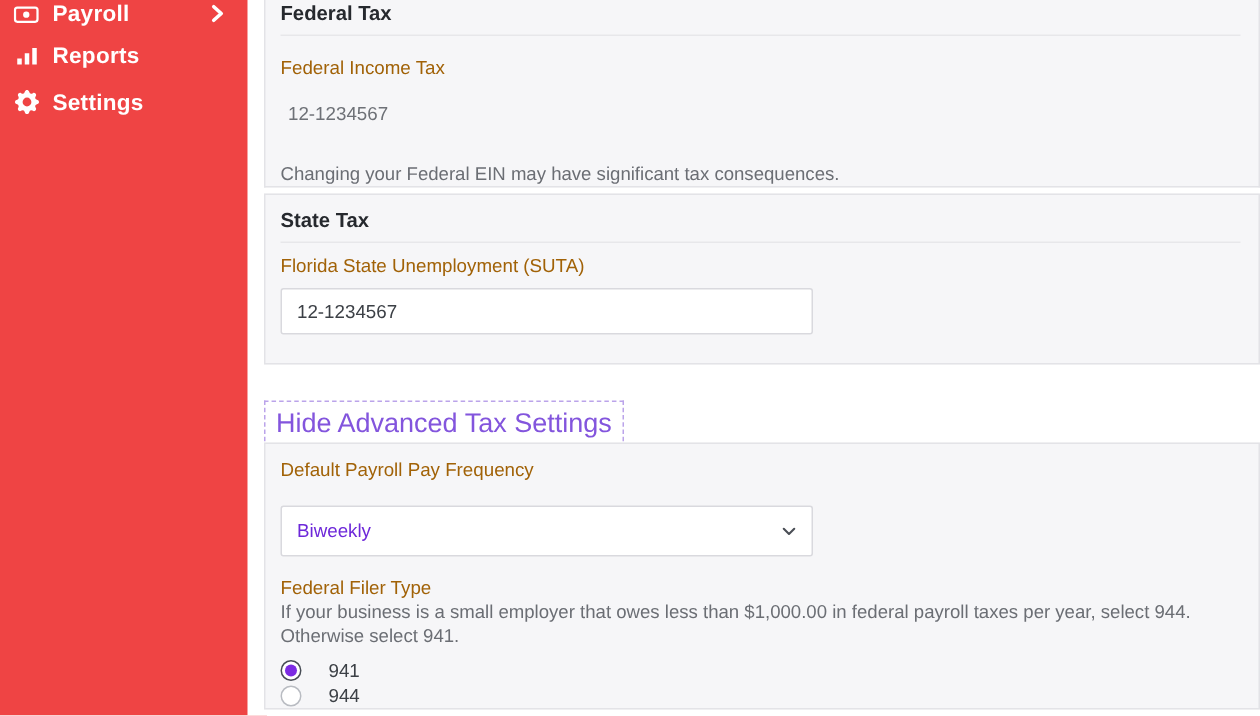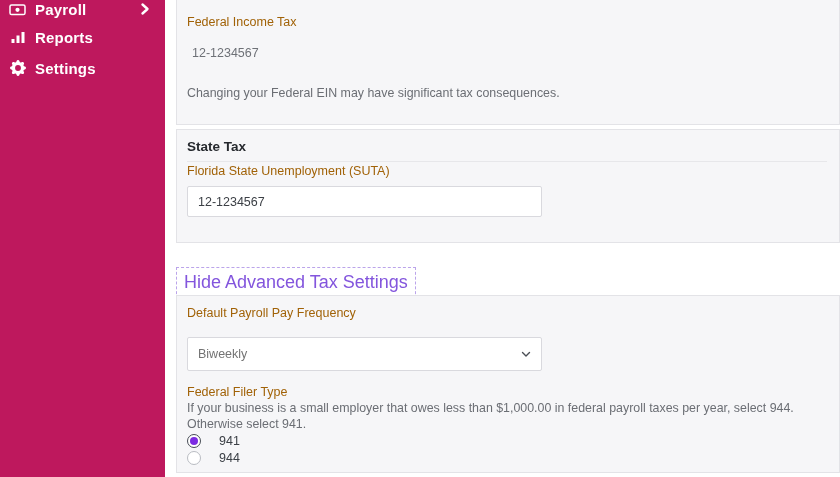--- a/index.html
+++ b/index.html
@@ -8,21 +8,21 @@
     font-family:"Liberation Sans","DejaVu Sans",sans-serif;
     background:#ffffff;
     position:relative;
     color:#2e3238;
   }
 
   
   .sidebar {
     position:absolute; left:0; top:0;
     width:178px; height:477px;
-    background:#be185d;
+    background:#ef4444;
   }
   .nav-item {
     position:absolute; left:0; width:165px; height:24px;
     display:flex; align-items:center;
     padding:0 14px 0 9px;
     color:#ffffff; font-size:15px; font-weight:600;
     cursor:pointer; letter-spacing:.2px;
   }
   .nav-item .nav-icon {
     width:17px; height:17px; margin-right:9px;
@@ -79,21 +79,21 @@
     display:block;
   }
 
   .select-box {
     width:355px; height:34px;
     background:#ffffff;
     border:1px solid #d9d9de;
     border-radius:2px;
     display:flex; align-items:center;
     padding:0 10px;
-    font-size:12.5px; color:#737373;
+    font-size:12.5px; color:#6d28d9;
     cursor:pointer;
   }
   .select-box .select-caret { margin-left:auto; display:inline-flex; }
 
   .adv-link {
     position:absolute; left:11px; top:267px;
     display:inline-block;
     padding:4px 7px 5px 7px;
     font-size:18px; color:#8355dd;
     border:1px dashed #bba4ea;
@@ -115,21 +115,21 @@
   }
   .radio.selected { border-color:#474c55; }
   .radio.selected::after {
     content:""; position:absolute;
     left:2px; top:2px; width:8px; height:8px;
     border-radius:50%; background:#7c2be2;
   }
 
   
   .mt-14 { margin-top:14px; }
-  .mt-13 { margin-top:2px; }
+  .mt-13 { margin-top:8px; }
   .mt-17 { margin-top:17px; }
   .mt-26 { margin-top:26px; }
   .mt-8  { margin-top:8px; }
   .mt-2  { margin-top:2px; }
 </style>
 </head>
 <body>
 
 <div class="sidebar">
 
@@ -167,20 +167,21 @@
     </span>
     <span>Settings</span>
   </div>
 
 </div>
 
 <div class="content">
 
   <section class="card card-federal">
     <div class="card-pad">
+      <div class="card-title">Federal Tax</div>
       <div class="field-label mt-14">Federal Income Tax</div>
       <div class="ro-value mt-17">12-1234567</div>
       <div class="note mt-26">
         <div>Changing your Federal EIN may have significant tax consequences.</div>
       </div>
     </div>
   </section>
 
   <section class="card card-state">
     <div class="card-pad" style="padding-top:9px;">

